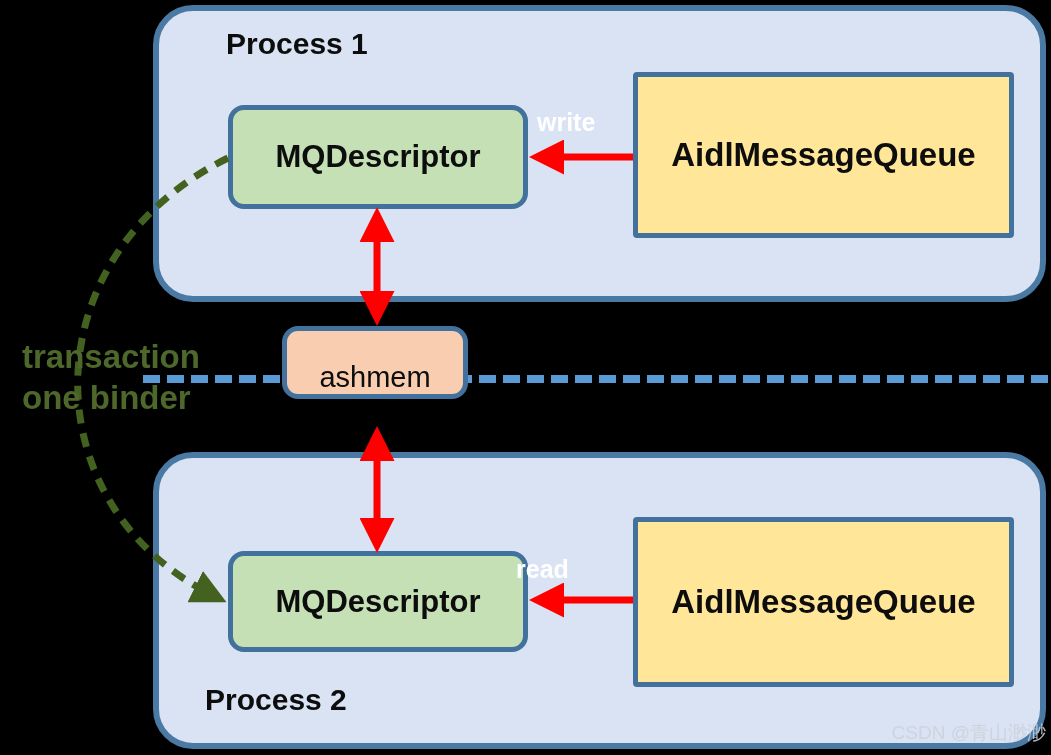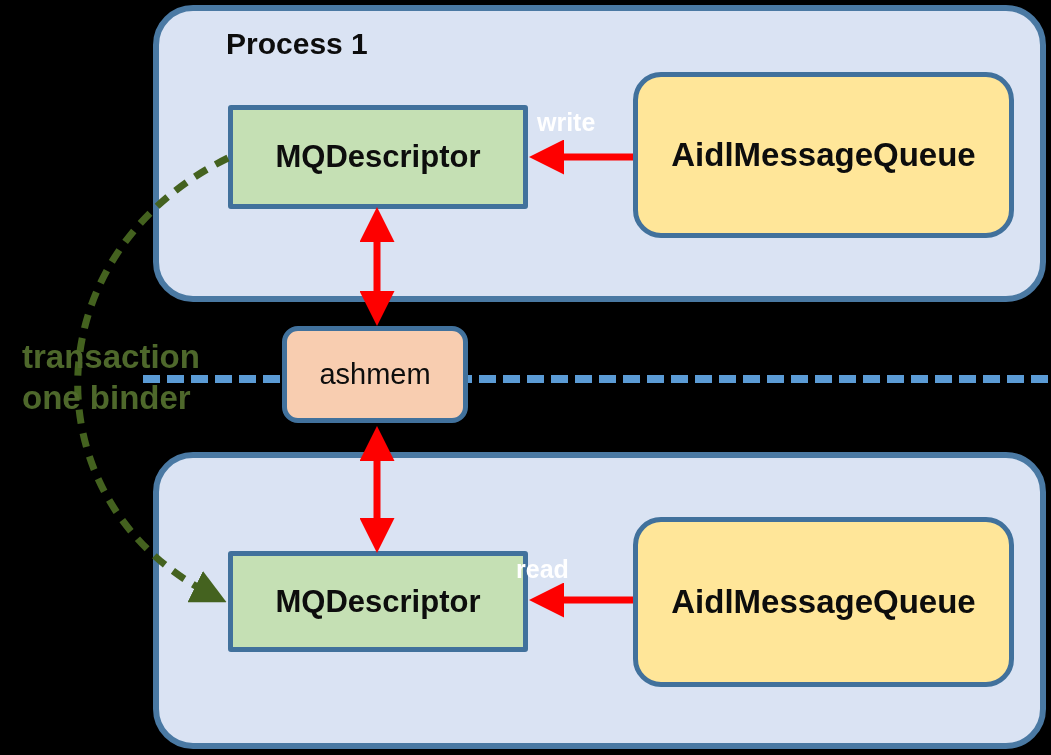--- a/index.html
+++ b/index.html
@@ -17,22 +17,22 @@
     border:6px solid #4a79a3;
     border-radius:40px;
     z-index:1;
   }
   .inner-box{
     display:flex;align-items:center;justify-content:center;
     border:5px solid #41719c;
     z-index:3;
     color:#0d0d0d;
   }
-  .mq-box{background:#c5e0b4;border-radius:3px;font-size:31px;font-weight:700;}
-  .amq-box{background:#ffe699;border-radius:28px;font-size:33px;font-weight:700;}
+  .mq-box{background:#c5e0b4;border-radius:16px;font-size:31px;font-weight:700;}
+  .amq-box{background:#ffe699;border-radius:4px;font-size:33px;font-weight:700;}
   .ashmem-box{background:#f8cdb0;border-radius:16px;font-size:29px;font-weight:400;}
   .proc-title{
     font-size:30px;font-weight:700;color:#0d0d0d;z-index:5;white-space:nowrap;
   }
   .rw-label{
     font-size:25px;font-weight:700;color:#ffffff;z-index:5;white-space:nowrap;
   }
   .binder-note{
     font-size:33px;font-weight:700;color:#4e682b;line-height:41px;
     z-index:5;white-space:nowrap;
@@ -59,21 +59,21 @@
   </svg>
 
   <div class="abs inner-box mq-box" style="left:228px;top:105px;width:300px;height:104px;">
     <span>MQDescriptor</span>
   </div>
 
   <div class="abs inner-box amq-box" style="left:633px;top:72px;width:381px;height:166px;">
     <span>AidlMessageQueue</span>
   </div>
 
-  <div class="abs inner-box ashmem-box" style="left:282px;top:326px;width:186px;height:97px;">
+  <div class="abs inner-box ashmem-box" style="left:282px;top:326px;width:186px;height:73px;align-items:flex-end;">
     <span>ashmem</span>
   </div>
 
   <div class="abs inner-box mq-box" style="left:228px;top:551px;width:300px;height:101px;">
     <span>MQDescriptor</span>
   </div>
 
   <div class="abs inner-box amq-box" style="left:633px;top:517px;width:381px;height:170px;">
     <span>AidlMessageQueue</span>
   </div>
@@ -94,24 +94,26 @@
 
     <line x1="377" y1="221" x2="377" y2="312" stroke="#fe0000" stroke-width="7" marker-start="url(#redhead)" marker-end="url(#redhead)"></line>
 
     <line x1="377" y1="440" x2="377" y2="539" stroke="#fe0000" stroke-width="7" marker-start="url(#redhead)" marker-end="url(#redhead)"></line>
 
     <path d="M 228 158 C 30 255, 30 505, 214 596" fill="none" stroke="#44621f" stroke-width="7" stroke-dasharray="14 10" marker-end="url(#greenhead)"></path>
   </svg>
 
   <div class="abs proc-title" style="left:195px;top:27px;margin-left:31px;">Process 1</div>
 
+  <div class="abs proc-title" style="left:205px;top:683px;">Process 2</div>
 
   <div class="abs rw-label" style="left:537px;top:108px;">write</div>
 
   <div class="abs rw-label" style="left:516px;top:555px;">read</div>
 
   <div class="abs binder-note" style="left:22px;top:336px;">
     <div>transaction</div>
     <div>one binder</div>
   </div>
 
+  <div class="abs watermark" style="right:5px;bottom:9px;">CSDN @青山渺渺</div>
 
 </div>
 
 </body></html>

